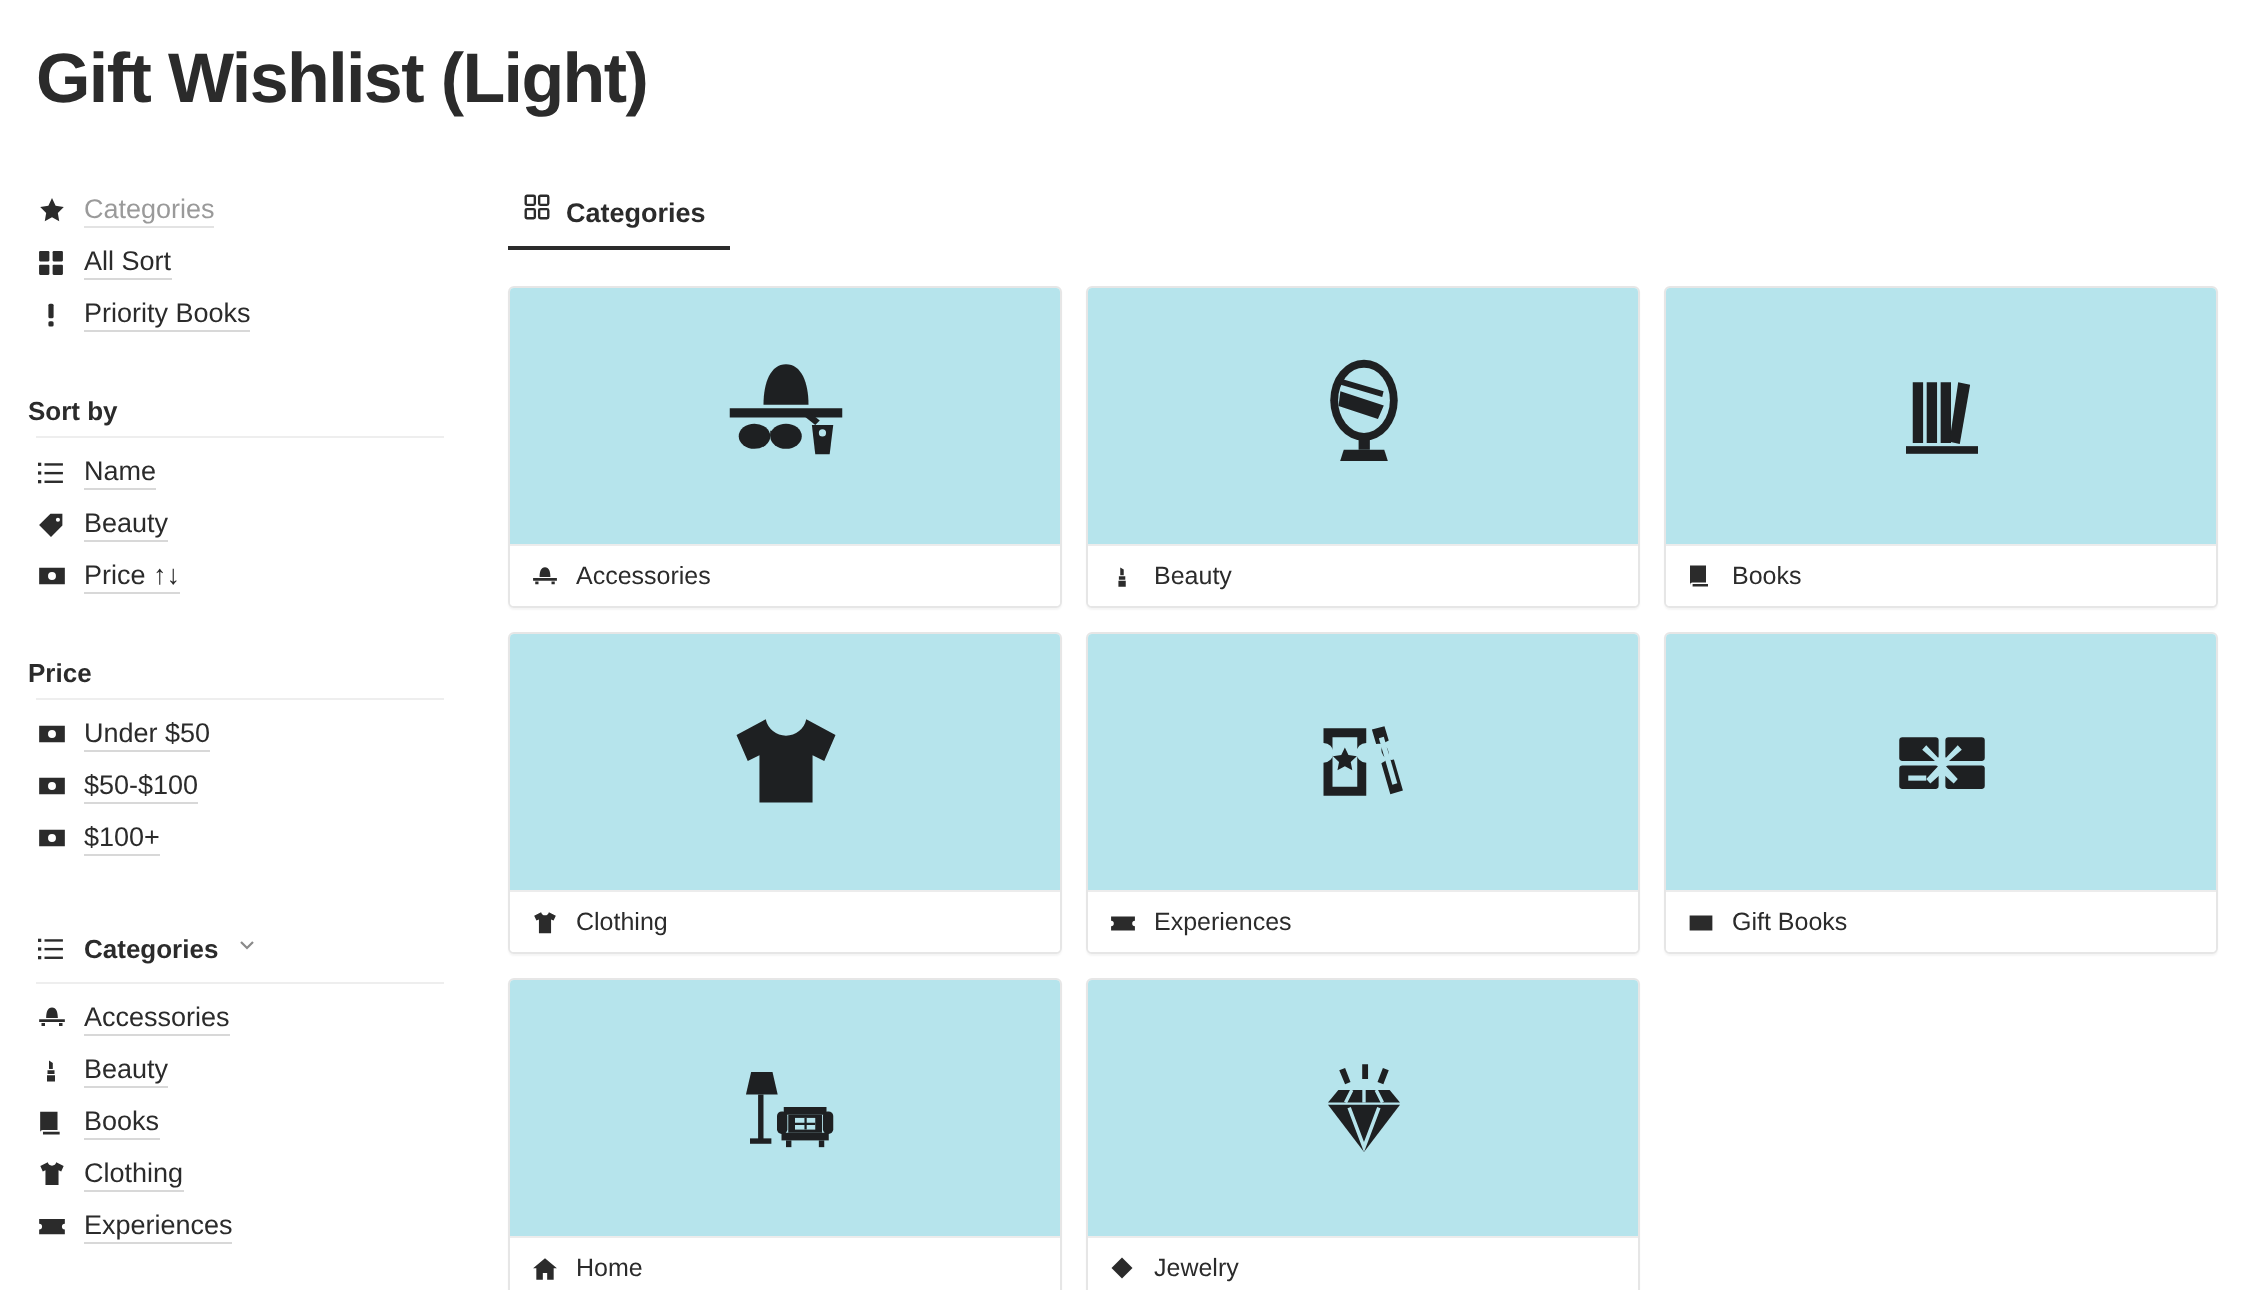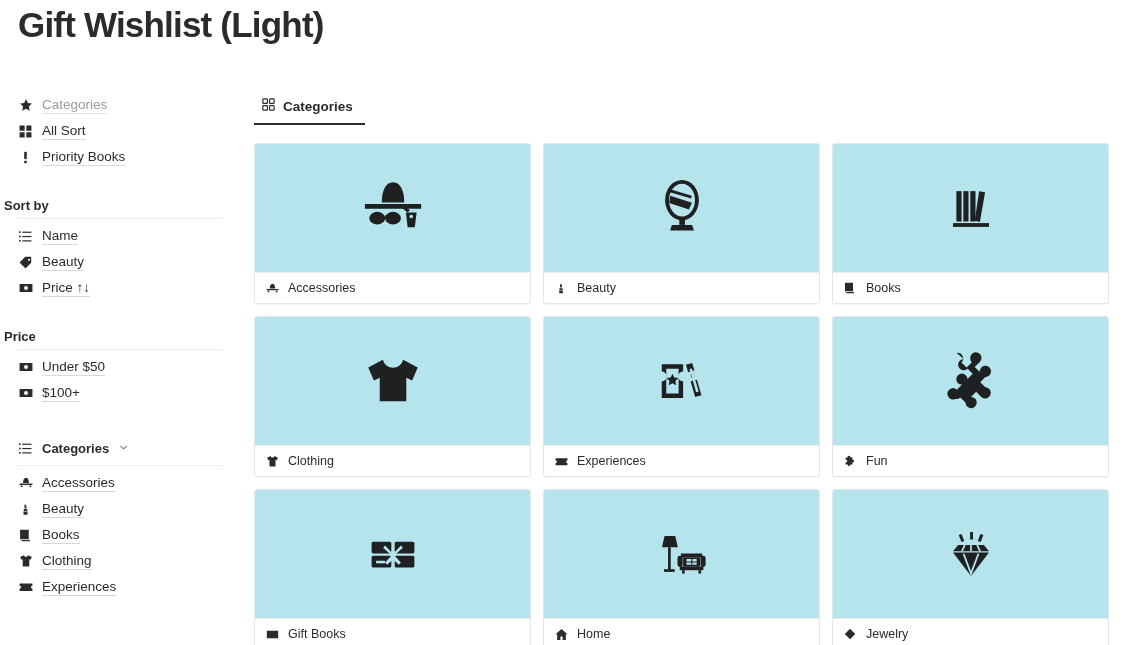--- a/index.html
+++ b/index.html
@@ -8,21 +8,21 @@
     width: 1125px;
     height: 645px;
     background: #ffffff;
     font-family: "Liberation Sans", sans-serif;
     overflow: hidden;
   }
 
   #page-title {
     position: absolute;
     left: 18px;
-    top: 1px;
+    top: 16px;
     font-size: 35px;
     font-weight: bold;
     letter-spacing: -0.8px;
     color: #2b2b2b;
     line-height: 48px;
   }
 
   
   #sidebar {
     position: absolute;
@@ -57,21 +57,21 @@
     border-bottom: 1px solid #d8d8d8;
     line-height: 17px;
     white-space: nowrap;
   }
   .nav-txt.muted { color: #9a9a9a; border-bottom-color: #e3e3e3; }
 
   .sec-title {
     font-size: 13px;
     font-weight: bold;
     color: #2b2b2b;
-    padding-left: 4px;
+    padding-left: 14px;
   }
 
   .divider {
     height: 1px;
     background: #eeeeee;
     margin: 5px 18px 4px 18px;
   }
 
   .grp-head {
     display: flex;
@@ -226,20 +226,28 @@
 
   <div class="nav-row">
     <span class="nav-ico">
       <svg width="14" height="14" viewBox="0 0 24 24" fill="currentColor">
           <path d="M1 5h22v14H1zM12 8.6a3.4 3.4 0 1 0 0 6.8 3.4 3.4 0 0 0 0-6.8z"></path>
         </svg>
     </span>
     <span class="nav-txt">Under $50</span>
   </div>
 
+  <div class="nav-row">
+    <span class="nav-ico">
+      <svg width="14" height="14" viewBox="0 0 24 24" fill="currentColor">
+          <path d="M1 5h22v14H1zM12 8.6a3.4 3.4 0 1 0 0 6.8 3.4 3.4 0 0 0 0-6.8z"></path>
+        </svg>
+    </span>
+    <span class="nav-txt">$50-$100</span>
+  </div>
 
   <div class="nav-row">
     <span class="nav-ico">
       <svg width="14" height="14" viewBox="0 0 24 24" fill="currentColor">
           <path d="M1 5h22v14H1zM12 8.6a3.4 3.4 0 1 0 0 6.8 3.4 3.4 0 0 0 0-6.8z"></path>
         </svg>
     </span>
     <span class="nav-txt">$100+</span>
   </div>
 
@@ -422,35 +430,20 @@
       <div class="card-foot">
         <span class="f-ico">
           <svg width="13" height="13" viewBox="0 0 24 24" fill="currentColor">
               <path d="M1 6h22v4a2.5 2.5 0 0 0 0 5v4H1v-4a2.5 2.5 0 0 0 0-5z"></path>
             </svg>
         </span>
         <span class="f-txt">Experiences</span>
       </div>
     </div>
 
-    <div class="card">
-      <div class="card-art">
-        <svg width="72" height="72" viewBox="0 0 64 64" fill="#1e2022">
-          <path d="M25.5 12.5a5 5 0 1 0 3.5 8.6l4.5 4.5-4.6 4.6a5 5 0 1 0-8.5 3.7 5 5 0 0 0 3.6 1.3l-4.5 4.5a5 5 0 1 0-1.2 8.2 5 5 0 0 0 4.2-1.3l4.6 4.6a5 5 0 1 0 8.5-3.6 5 5 0 0 0-3.6-1.4l4.6-4.6 4.6 4.6a5 5 0 1 0 3.6-8.6l-4.6-4.6 4.6-4.6a5 5 0 1 0-3.6-8.5 5 5 0 0 0-1.3 4.2l-4.6-4.6 4.5-4.5a5 5 0 1 0-8.5-3.6 5 5 0 0 0 1.3 4.2l-4.5 4.5-4.6-4.6a5 5 0 0 0-4.2-8.5z"></path>
-        </svg>
-      </div>
-      <div class="card-foot">
-        <span class="f-ico">
-          <svg width="13" height="13" viewBox="0 0 24 24" fill="currentColor">
-              <path d="M9 1.6a2.3 2.3 0 0 0-2.1 3.2H3v4.1a2.3 2.3 0 1 1 0 4.4v4.1h4.1a2.3 2.3 0 1 0 4.4 0h4.1v-4.1a2.3 2.3 0 1 0 0-4.4V4.8h-4a2.3 2.3 0 0 0-2.6-3.2z"></path>
-            </svg>
-        </span>
-        <span class="f-txt">Fun</span>
-      </div>
-    </div>
 
     <div class="card">
       <div class="card-art">
         <svg width="72" height="72" viewBox="0 0 64 64" fill="#1e2022">
           <rect x="13" y="21" width="17.5" height="10.5" rx="1.4"></rect>
           <rect x="33.5" y="21" width="17.5" height="10.5" rx="1.4"></rect>
           <rect x="13" y="33.5" width="17.5" height="10.5" rx="1.4"></rect>
           <rect x="33.5" y="33.5" width="17.5" height="10.5" rx="1.4"></rect>
           <path d="M32 32l-7-7.5-1.8 2 6.2 5.5zM32 32l7-7.5 1.8 2-6.2 5.5zM32 32l-7 7.5 1.8 2 6.2-5.5zM32 32l7 7.5-1.8 2L31 36z" fill="#b6e4ec"></path>
           <circle cx="32" cy="32" r="2.6" fill="#b6e4ec"></circle>

